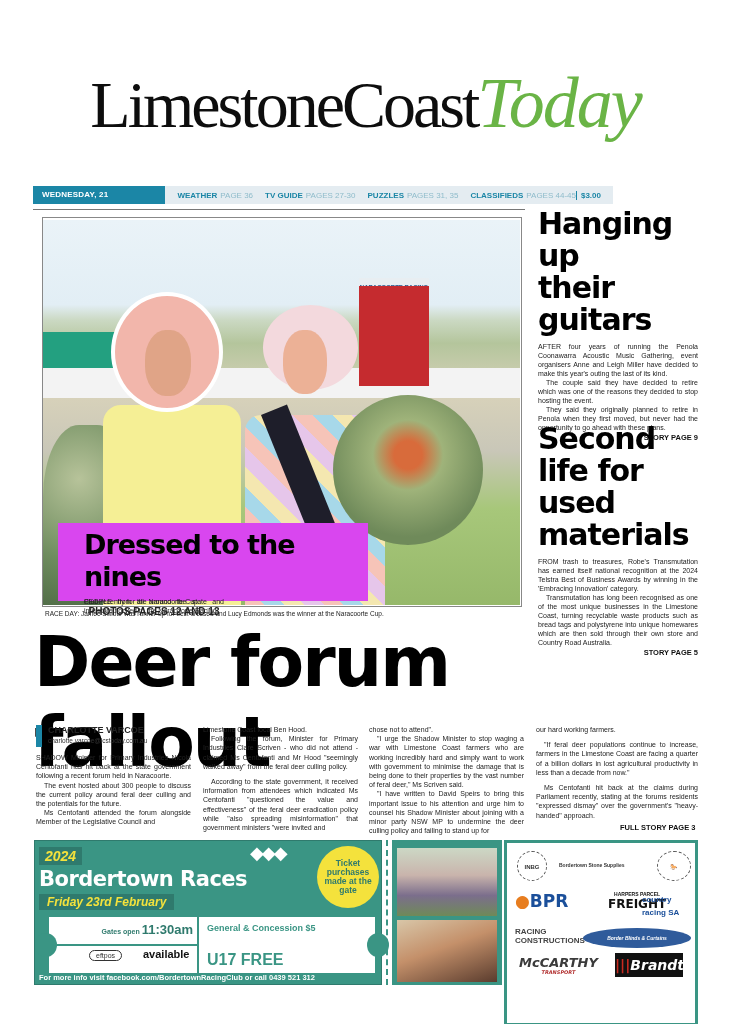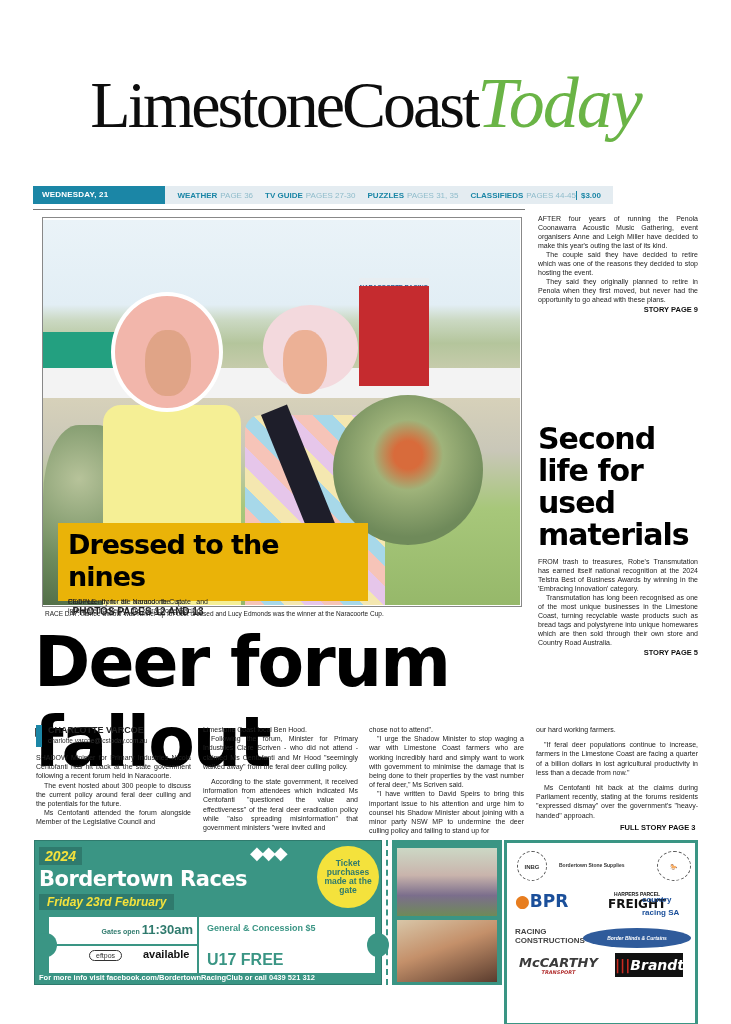--- a/index.html
+++ b/index.html
@@ -31,21 +31,21 @@
   .photo .woman1-face { position: absolute; left: 102px; top: 110px; width: 46px; height: 66px; border-radius: 45%; background: #e0a487; }
   .photo .woman1-dress { position: absolute; left: 60px; top: 185px; width: 138px; height: 200px; background: #f5ef95; border-radius: 18px 18px 0 0; }
   .photo .woman2-hat { position: absolute; left: 220px; top: 85px; width: 95px; height: 85px; border-radius: 50%; background: #f3d9dd; }
   .photo .woman2-face { position: absolute; left: 240px; top: 110px; width: 44px; height: 64px; border-radius: 45%; background: #ecb196; }
   .photo .woman2-dress { position: absolute; left: 202px; top: 195px; width: 140px; height: 190px; border-radius: 16px 16px 0 0;
            background: repeating-linear-gradient(45deg, #f6c4b8 0 14px, #a7d8e9 14px 28px, #f4e7b0 28px 42px, #e6c6ea 42px 56px); }
   .photo .sash { position: absolute; left: 218px; top: 195px; width: 28px; height: 150px; background: #1e1e2a; transform: rotate(-22deg); transform-origin: top left; }
   .photo .bouquet1 { position: absolute; left: 0; top: 205px; width: 90px; height: 180px; border-radius: 40% 40% 0 0; background: radial-gradient(circle at 40% 30%, #b7c39a, #6e8c5e 60%, #4f6b46); }
   .photo .bouquet2 { position: absolute; left: 290px; top: 175px; width: 150px; height: 150px; border-radius: 50%; background: radial-gradient(circle at 50% 40%, #d86b3b 0 12%, #9fb37a 30%, #6f8a5a 70%); }
 
-  .caption-box { position: absolute; left: 58px; top: 523px; width: 310px; height: 78px; background: #eab308; padding: 6px 10px; }
+  .caption-box { position: absolute; left: 58px; top: 523px; width: 310px; height: 78px; background: #d946ef; padding: 6px 26px; }
   .caption-box .title { font-family: "DejaVu Sans", sans-serif; font-weight: bold; font-size: 27px; letter-spacing: -1px; line-height: 32px; color: #000; }
   .caption-box .body { display: flex; gap: 10px; font-size: 7px; line-height: 9px; color: #222; margin-top: 4px; }
   .caption-box .body .col { width: 140px; }
   .caption-box .body .photos-ref { font-weight: bold; font-size: 10px; text-align: center; display: block; margin-top: 1px; }
   .race-caption { position: absolute; left: 45px; top: 610px; width: 480px; font-size: 6.5px; color: #222; white-space: nowrap; }
 
   
   .side { position: absolute; left: 538px; width: 160px; }
   .side .headline { font-family: "DejaVu Sans", sans-serif; font-weight: bold; font-size: 30px; line-height: 32px; letter-spacing: -1px; color: #000; }
   .side p { font-size: 7px; line-height: 9px; color: #222; text-align: justify; }
@@ -146,20 +146,21 @@
     <div class="col">PEOPLE from all around the state and interstate flocked to the Naracoorte Racing</div>
     <div class="col">
       <span>Club recently for the Naracoorte Cup.</span>
       <span class="photos-ref">PHOTOS PAGES 12 AND 13</span>
     </div>
   </div>
 </div>
 <div class="race-caption">RACE DAY: Jamee Swiour was runner up for best dressed and Lucy Edmonds was the winner at the Naracoorte Cup.</div>
 
 <div class="side" style="top:208px;">
+  <div class="headline" style="width:110px;">Hanging up their guitars</div>
   <p style="margin-top:6px;">AFTER four years of running the Penola Coonawarra Acoustic Music Gathering, event organisers Anne and Leigh Miller have decided to make this year's outing the last of its kind.</p>
   <p class="indent">The couple said they have decided to retire which was one of the reasons they decided to stop hosting the event.</p>
   <p class="indent">They said they originally planned to retire in Penola when they first moved, but never had the opportunity to go ahead with these plans.</p>
   <div class="ref">STORY PAGE 9</div>
 </div>
 <div class="side" style="top:423px;">
   <div class="headline" style="width:160px;">Second life for used materials</div>
   <p style="margin-top:6px;">FROM trash to treasures, Robe's Transmutation has earned itself national recognition at the 2024 Telstra Best of Business Awards by winning in the 'Embracing Innovation' category.</p>
   <p class="indent">Transmutation has long been recognised as one of the most unique businesses in the Limestone Coast, turning recyclable waste products such as bread tags and polystyrene into unique homewares which are then sold through their own store and Country Road Australia.</p>
   <div class="ref">STORY PAGE 5</div>

